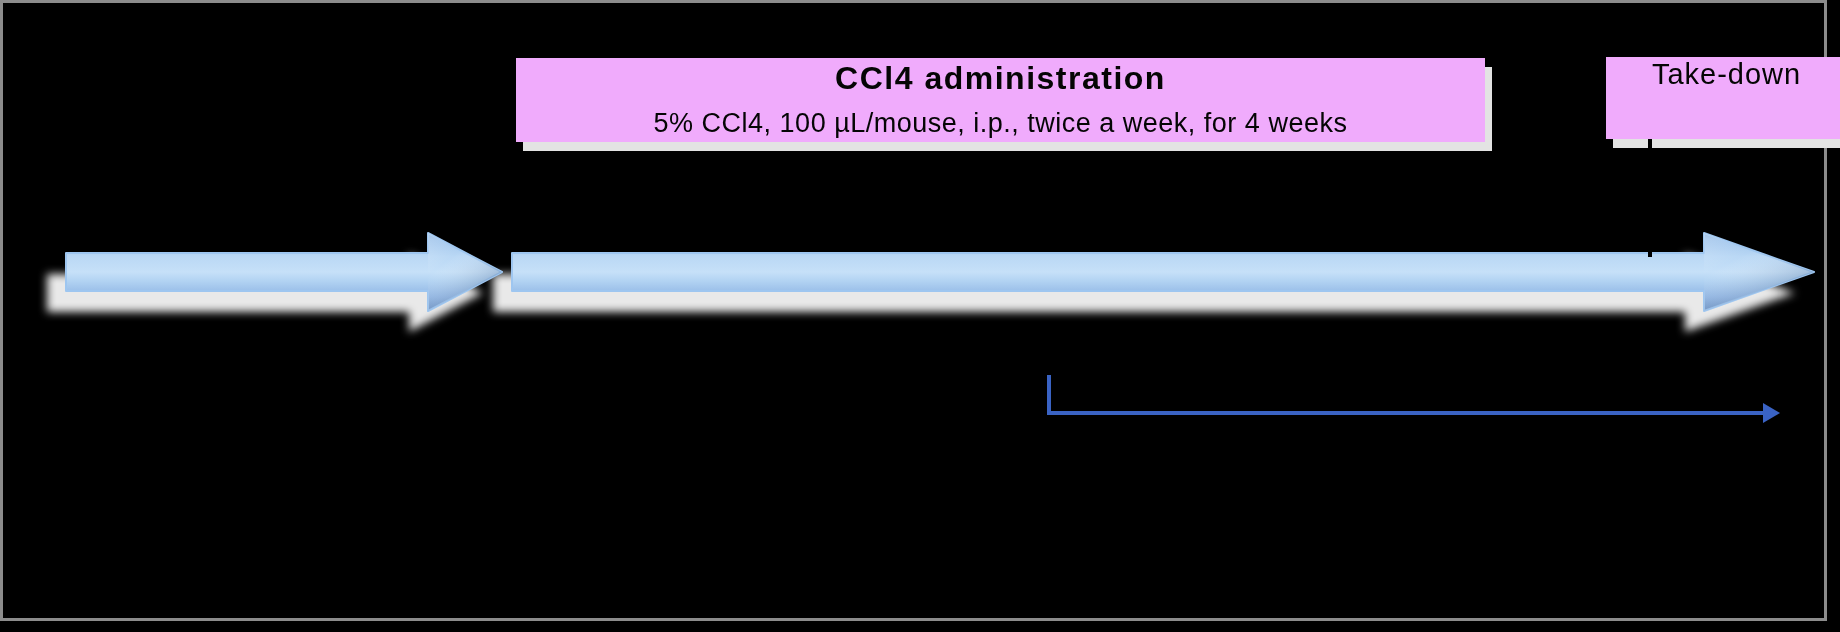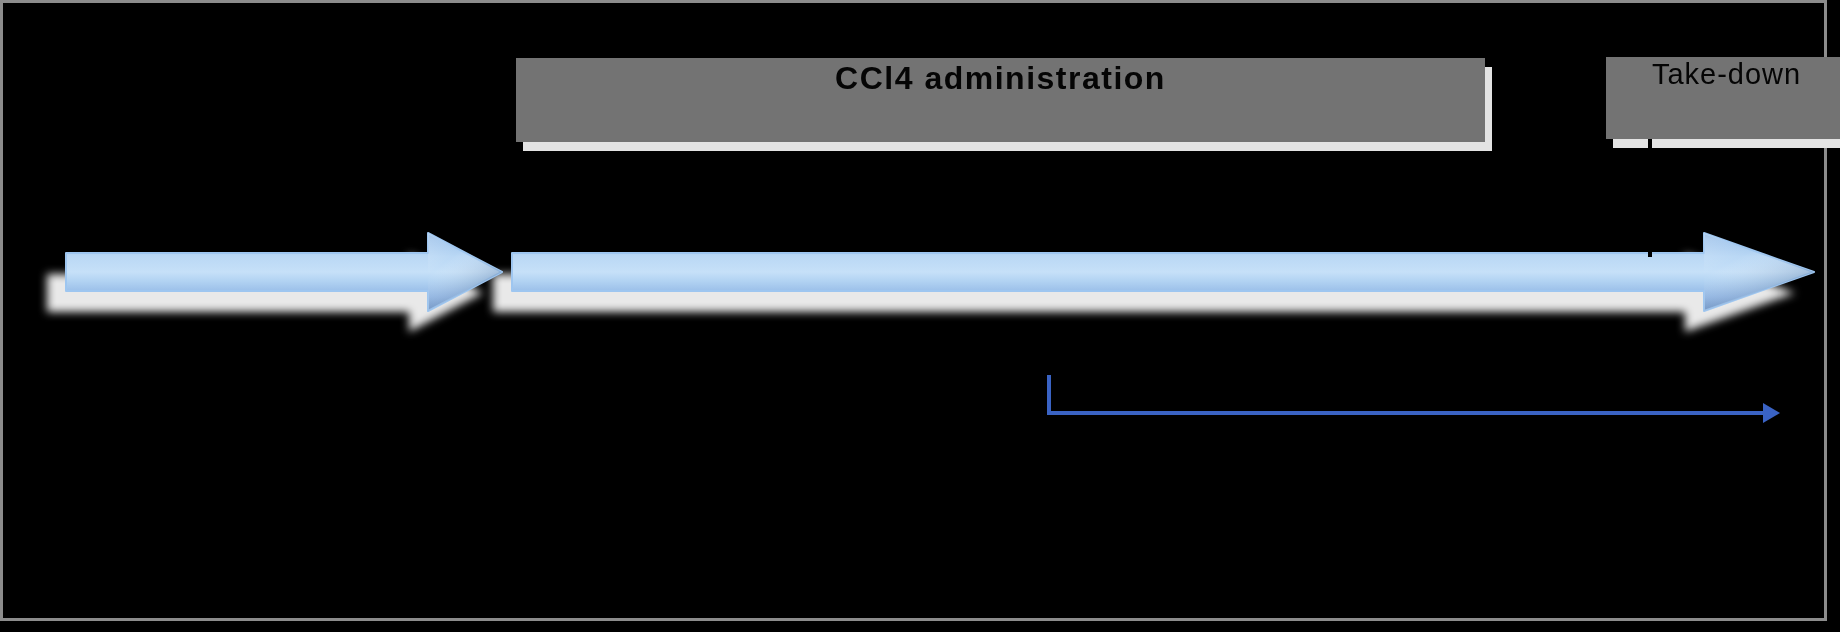--- a/index.html
+++ b/index.html
@@ -6,21 +6,21 @@
   .stage{
     position:relative;width:1840px;height:632px;background:#000;overflow:hidden;
     font-family:"Liberation Sans", sans-serif;
   }
   .frame{
     position:absolute;left:0;top:0;width:1827px;height:621px;
     border:3px solid #8C8C8C;box-sizing:border-box;
   }
   .layer{position:absolute;left:0;top:0;}
   .box{
-    position:absolute;background:#737373;color:#050505;
+    position:absolute;background:#f0abfc;color:#050505;
     display:flex;flex-direction:column;align-items:center;justify-content:space-between;
     text-align:center;z-index:3;
   }
   .box-cci4{
     left:516px;top:58px;width:969px;height:84px;
     box-shadow:7px 9px 0 #E3E3E3;
   }
   .box-cci4 .title{font-weight:bold;font-size:32px;line-height:40px;letter-spacing:1.5px;}
   .box-cci4 .subtitle{font-size:27px;line-height:38px;letter-spacing:0.5px;}
   .box-takedown{
@@ -77,20 +77,21 @@
     </g>
 
     <g>
       <path d="M1049,375 L1049,413 L1766,413" fill="none" stroke="#3A63C4" stroke-width="4"></path>
       <polygon points="1763,403 1780,413 1763,423" fill="#3A63C4"></polygon>
     </g>
   </svg>
 
   <div class="box box-cci4">
     <div class="title">CCl4 administration</div>
+    <div class="subtitle">5% CCl4, 100 µL/mouse, i.p., twice a week, for 4 weeks</div>
   </div>
 
   <div class="box box-takedown">
     <div>Take-down</div>
   </div>
 
   <div class="connector"></div>
 
 </div>
 

